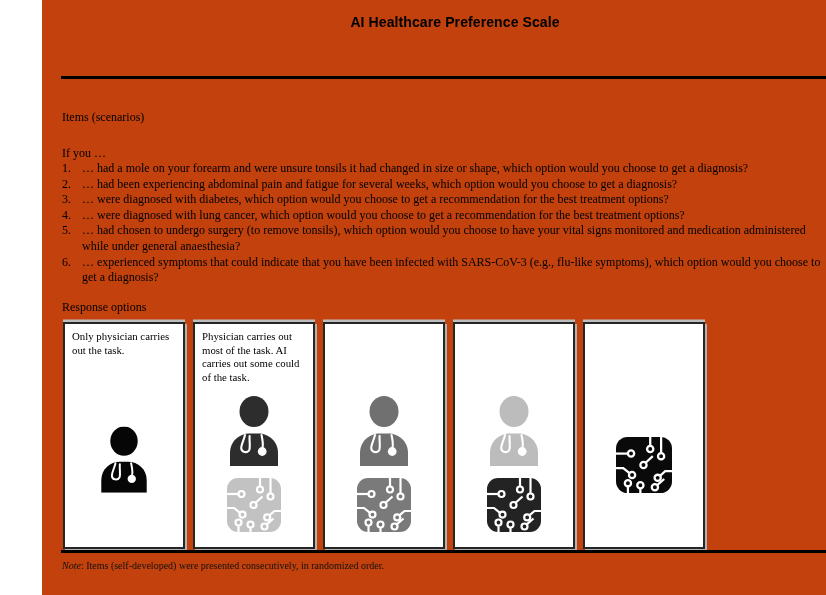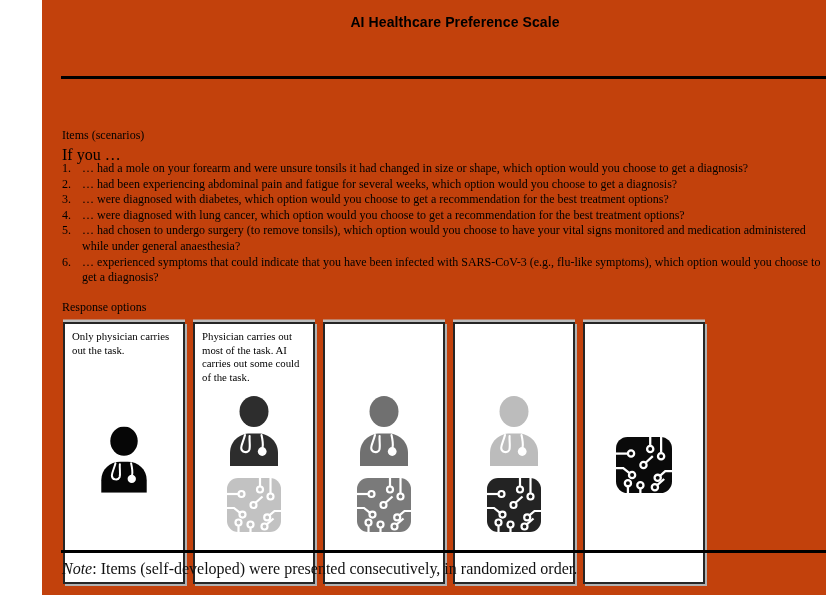--- a/index.html
+++ b/index.html
@@ -8,43 +8,43 @@
     font-family:"Liberation Serif", serif;color:#000;overflow:hidden;margin-left:42px;
   }
   .title{
     position:absolute;top:14px;left:0;width:100%;text-align:center;
     font-family:"Liberation Sans", sans-serif;font-weight:bold;font-size:14px;
     letter-spacing:0.1px;
   }
   .rule{position:absolute;left:19px;width:784px;background:#000;}
   .rule-top{top:76px;height:2.5px;}
   .rule-bottom{top:550px;height:3px;}
-  .items-heading{position:absolute;top:128px;left:20px;font-size:12px;}
-  .items-intro{position:absolute;top:146px;left:20px;font-size:16px;}
+  .items-heading{position:absolute;top:110px;left:20px;font-size:12px;}
+  .items-intro{position:absolute;top:146px;left:20px;font-size:12px;}
   .items-list{position:absolute;top:161px;left:20px;width:780px;font-size:12px;line-height:15.6px;}
   .item{display:flex;}
   .item-num{width:20px;flex:0 0 20px;}
   .item-text{width:745px;flex:0 0 745px;}
   .response-heading{position:absolute;top:300px;left:20px;font-size:12px;text-align:right;}
   .options-row{position:absolute;top:322px;left:21px;display:flex;gap:8px;}
   .option-box{
-    box-sizing:border-box;width:122px;height:262px;background:#fff;
+    box-sizing:border-box;width:122px;height:227px;background:#fff;
     border:2px solid #262626;
     box-shadow:2px 2px 0 #b2b2b2, 0 -2.5px 0 #bdbdbd;
     padding:6px 7px;position:relative;
     font-size:10.8px;line-height:13.7px;
   }
   .icon{position:absolute;left:50%;transform:translateX(-50%);display:block;}
   .physician-icon{width:56px;height:70px;}
   .ai-chip-icon{width:54px;height:54px;}
   .pos-phys-mid{top:72px;}
   .pos-phys-low{top:100px;width:53px;height:71px;}
   .pos-chip-low{top:154px;}
   .pos-chip-mid{top:113px;width:56px;height:56px;}
-  .note{position:absolute;top:560px;left:20px;font-size:16px;color:#111;}
+  .note{position:absolute;top:560px;left:20px;font-size:10px;color:#111;}
   .note i{font-style:italic;}
 </style>
 </head>
 <body>
 
 <svg width="0" height="0" style="position:absolute" aria-hidden="true">
   <defs>
     <symbol id="sym-physician" viewBox="0 0 56 70">
       <ellipse cx="28" cy="15.5" rx="14.5" ry="15.5"></ellipse>
       <path d="M4 70 V57 C4 45.5 13 37.5 24 37.5 H32 C43 37.5 52 45.5 52 57 V70 Z"></path>

